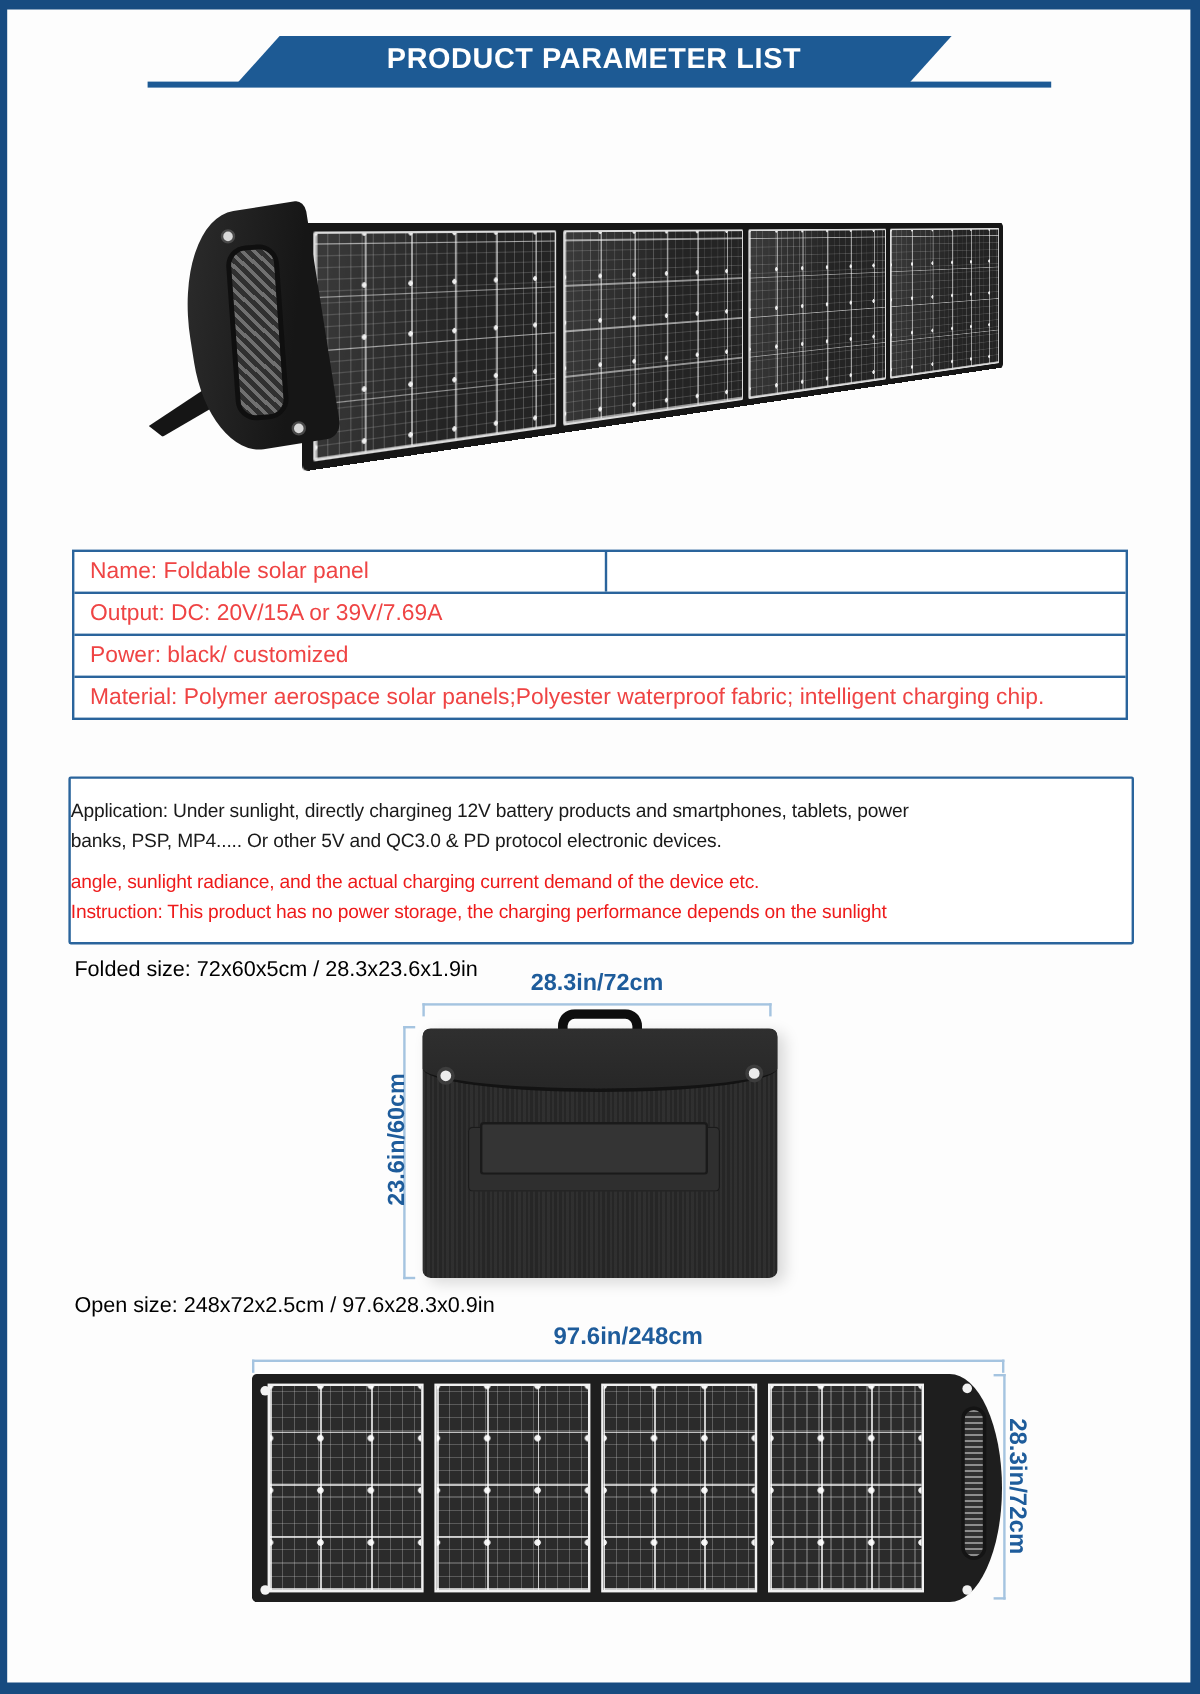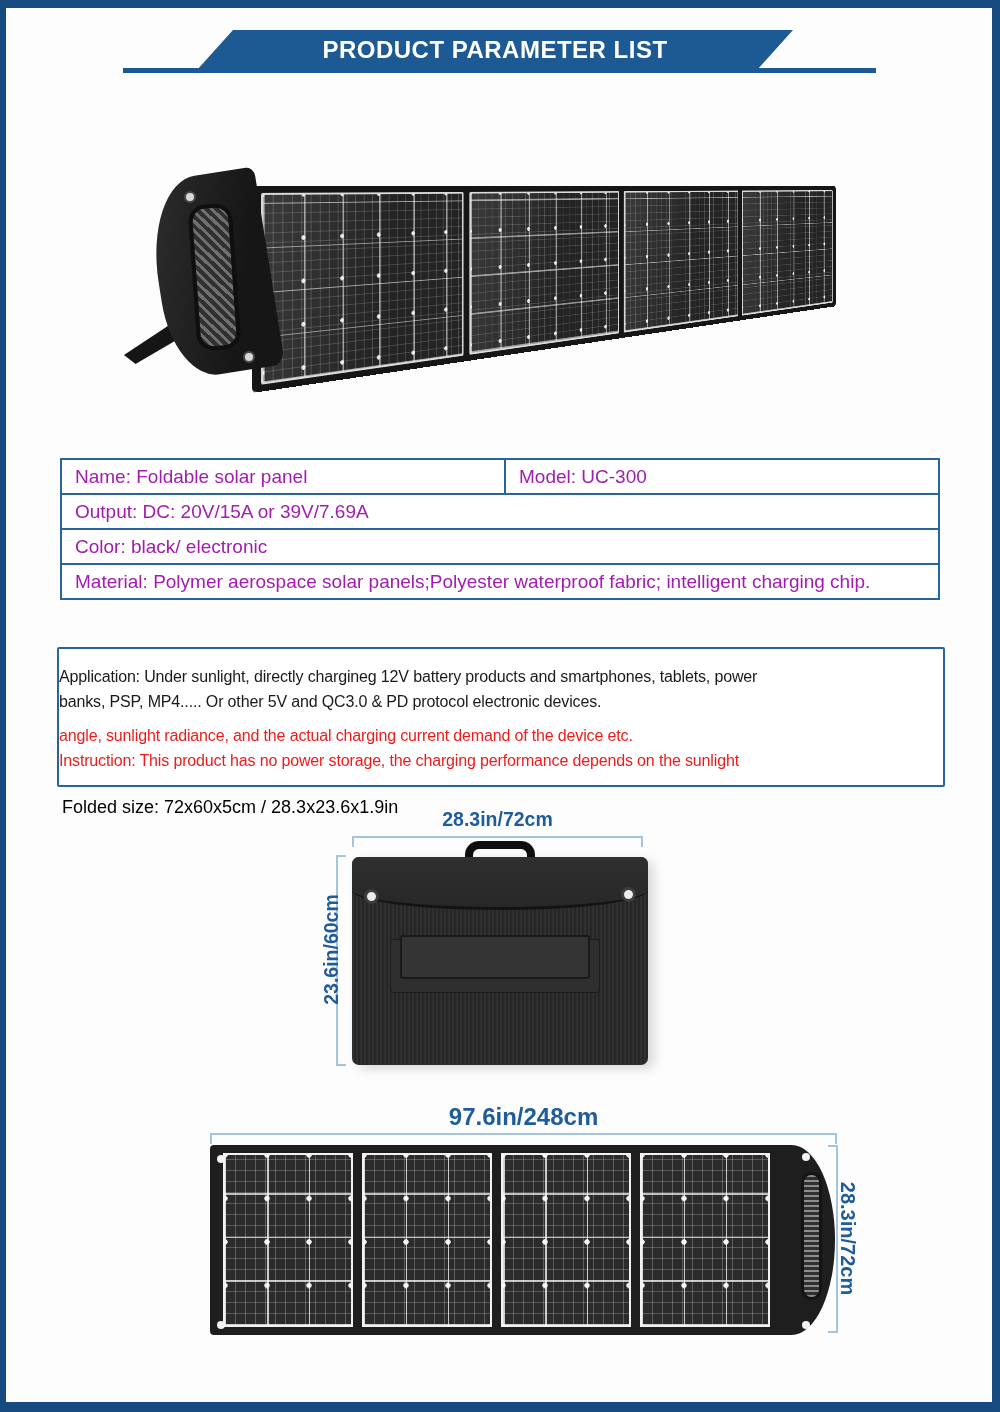--- a/index.html
+++ b/index.html
@@ -41,21 +41,21 @@
   .hero-leg { position:absolute; left:14px; top:150px; width:96px; height:56px; z-index:2;
               background:#151515; clip-path:polygon(0 84%, 74% 0, 94% 18%, 12% 100%); }
   .eyelet { position:absolute; border-radius:50%; background:#d8d8d8; border:2px solid #4a4a4a;
             width:8px; height:8px; z-index:4; }
 
   
   .ptable { position:absolute; left:60px; top:458px; width:880px; box-sizing:border-box;
             border:2px solid #2a649c; background:#ffffff; }
   .prow { display:flex; border-top:2px solid #2a649c; height:33px; }
   .prow:first-child { border-top:none; }
-  .pcell { display:flex; align-items:center; padding-left:13px; font-size:19px; color:#a21caf;
+  .pcell { display:flex; align-items:center; padding-left:13px; font-size:19px; color:#ef4444;
            white-space:nowrap; overflow:hidden; }
   .pcell.c1 { width:444px; border-right:2px solid #2a649c; box-sizing:border-box; }
   .pcell.c2 { flex:1; }
   .pcell.full { flex:1; border-right:none; }
 
   
   .appbox { position:absolute; left:57px; top:647px; width:888px; height:140px; box-sizing:border-box;
             border:2px solid #2a649c; border-radius:2px; background:#ffffff; padding-top:15px; }
   .note-line { text-align:left; font-size:16px; line-height:25px; color:#1a1a1a;
                white-space:nowrap; letter-spacing:-.15px; }
@@ -67,21 +67,21 @@
   .dim-label { position:absolute; font-weight:bold; color:#1e5c9b; font-size:19.5px; text-align:center; }
   .bracket { position:absolute; box-sizing:border-box; }
 
   .folded-top-dim { left:352px; top:808px; width:291px; }
   .folded-top-bracket { left:352px; top:836px; width:291px; height:11px;
                         border-top:2px solid #a5c4e0; border-left:2px solid #a5c4e0; border-right:2px solid #a5c4e0; }
   .folded-left-bracket { left:336px; top:855px; width:10px; height:211px;
                          border-left:2px solid #a5c4e0; border-top:2px solid #a5c4e0; border-bottom:2px solid #a5c4e0; }
   .folded-left-dim { left:225px; top:938px; width:212px; transform:rotate(-90deg); }
 
-  .open-top-dim { left:210px; top:1103px; width:627px; font-size:24px; }
+  .open-top-dim { left:210px; top:1103px; width:627px; font-size:20px; }
   .open-top-bracket { left:210px; top:1133px; width:627px; height:11px;
                       border-top:2px solid #a5c4e0; border-left:2px solid #a5c4e0; border-right:2px solid #a5c4e0; }
   .open-right-bracket { left:828px; top:1145px; width:10px; height:188px;
                         border-right:2px solid #a5c4e0; border-top:2px solid #a5c4e0; border-bottom:2px solid #a5c4e0; }
   .open-right-dim { left:747px; top:1227px; width:200px; transform:rotate(90deg); font-size:20px; }
 
   
   .bag { position:absolute; left:352px; top:857px; width:296px; height:208px; background:#282828;
          border-radius:7px; box-shadow:6px 4px 12px rgba(0,0,0,.15);
          background-image:repeating-linear-gradient(90deg, rgba(255,255,255,.035) 0 2px, rgba(0,0,0,.05) 2px 4px); }
@@ -136,27 +136,26 @@
     <div class="hero-endcap">
       <div class="hero-mesh"></div>
     </div>
     <div class="eyelet" style="left:74px; top:33px;"></div>
     <div class="eyelet" style="left:133px; top:193px;"></div>
   </div>
 
   <div class="ptable">
     <div class="prow">
       <div class="pcell c1">Name: Foldable solar panel</div>
-      <div class="pcell c2">Model: UC-300</div>
     </div>
     <div class="prow">
       <div class="pcell full">Output: DC: 20V/15A or 39V/7.69A</div>
     </div>
     <div class="prow">
-      <div class="pcell c2">Color: black/ electronic</div>
+      <div class="pcell c2">Power: black/ customized</div>
     </div>
     <div class="prow">
       <div class="pcell full">Material: Polymer aerospace solar panels;Polyester waterproof fabric;  intelligent charging chip.</div>
     </div>
   </div>
 
   <div class="appbox">
     <div class="application-block">
       <div class="note-line">Application: Under sunlight, directly chargineg 12V battery products and smartphones, tablets, power</div>
       <div class="note-line">banks, PSP, MP4..... Or other 5V and QC3.0 &amp; PD protocol electronic devices.</div>
@@ -175,20 +174,21 @@
 
   <div class="bag">
     <div class="bag-handle"></div>
     <div class="bag-flap"></div>
     <div class="bag-rivet" style="left:12px; top:32px;"></div>
     <div class="bag-rivet" style="right:12px; top:30px;"></div>
     <div class="bag-band"></div>
     <div class="bag-pocket"></div>
   </div>
 
+  <div class="size-label" style="left:62px; top:1077px;">Open size: 248x72x2.5cm / 97.6x28.3x0.9in</div>
   <div class="dim-label open-top-dim">97.6in/248cm</div>
   <div class="bracket open-top-bracket"></div>
   <div class="bracket open-right-bracket"></div>
   <div class="dim-label open-right-dim">28.3in/72cm</div>
 
   <div class="openpanel">
     <div class="op-cells">
       <div class="op-cell"></div>
       <div class="op-cell"></div>
       <div class="op-cell"></div>

